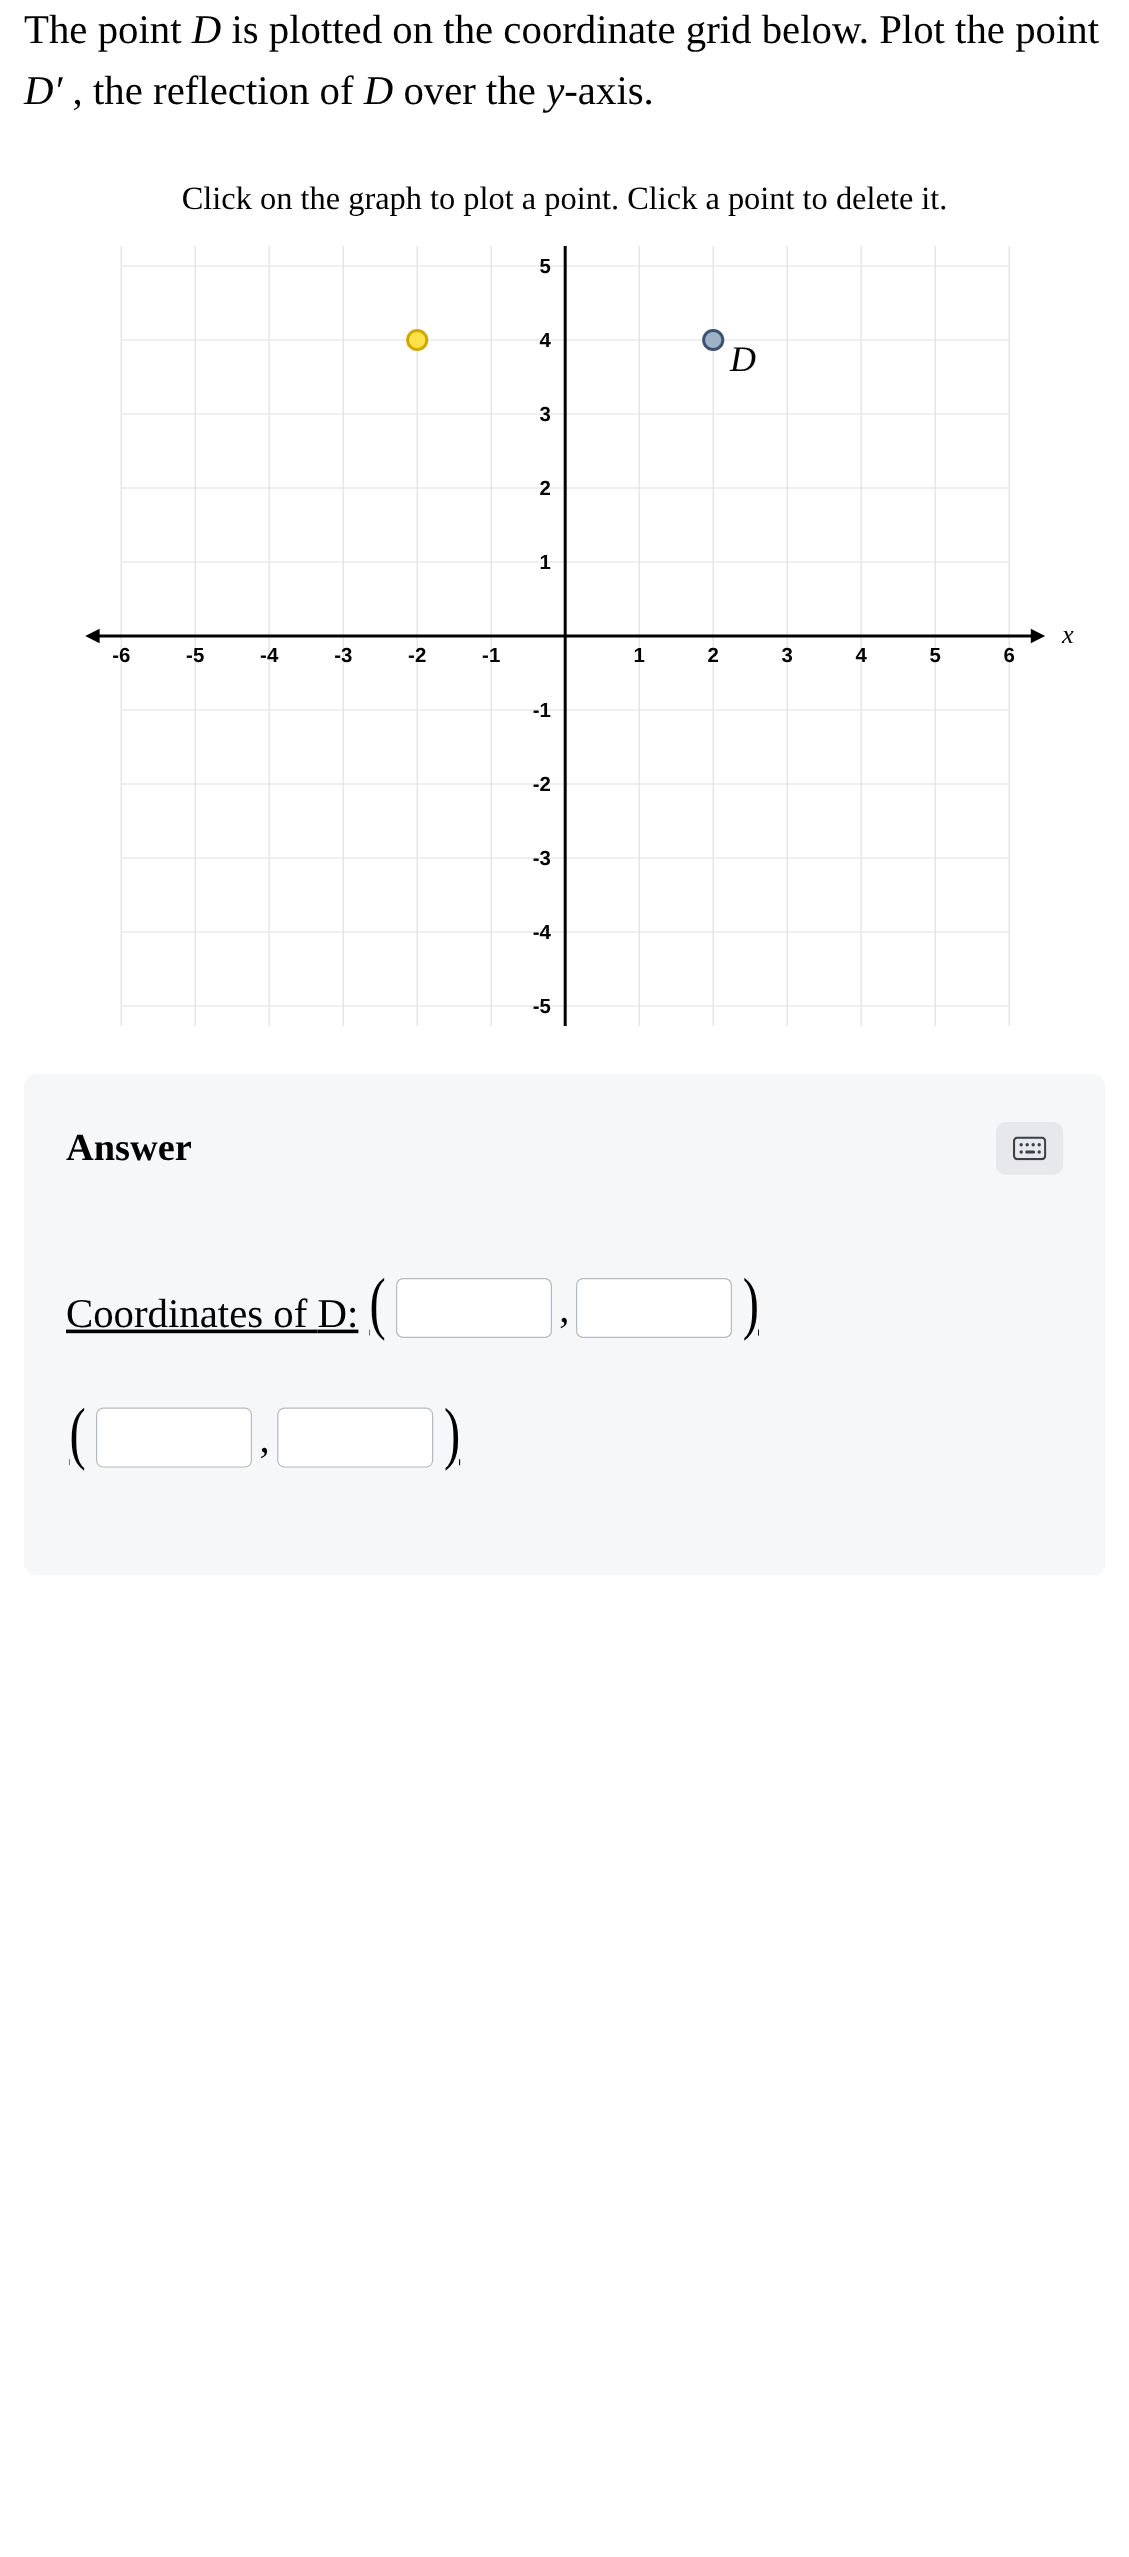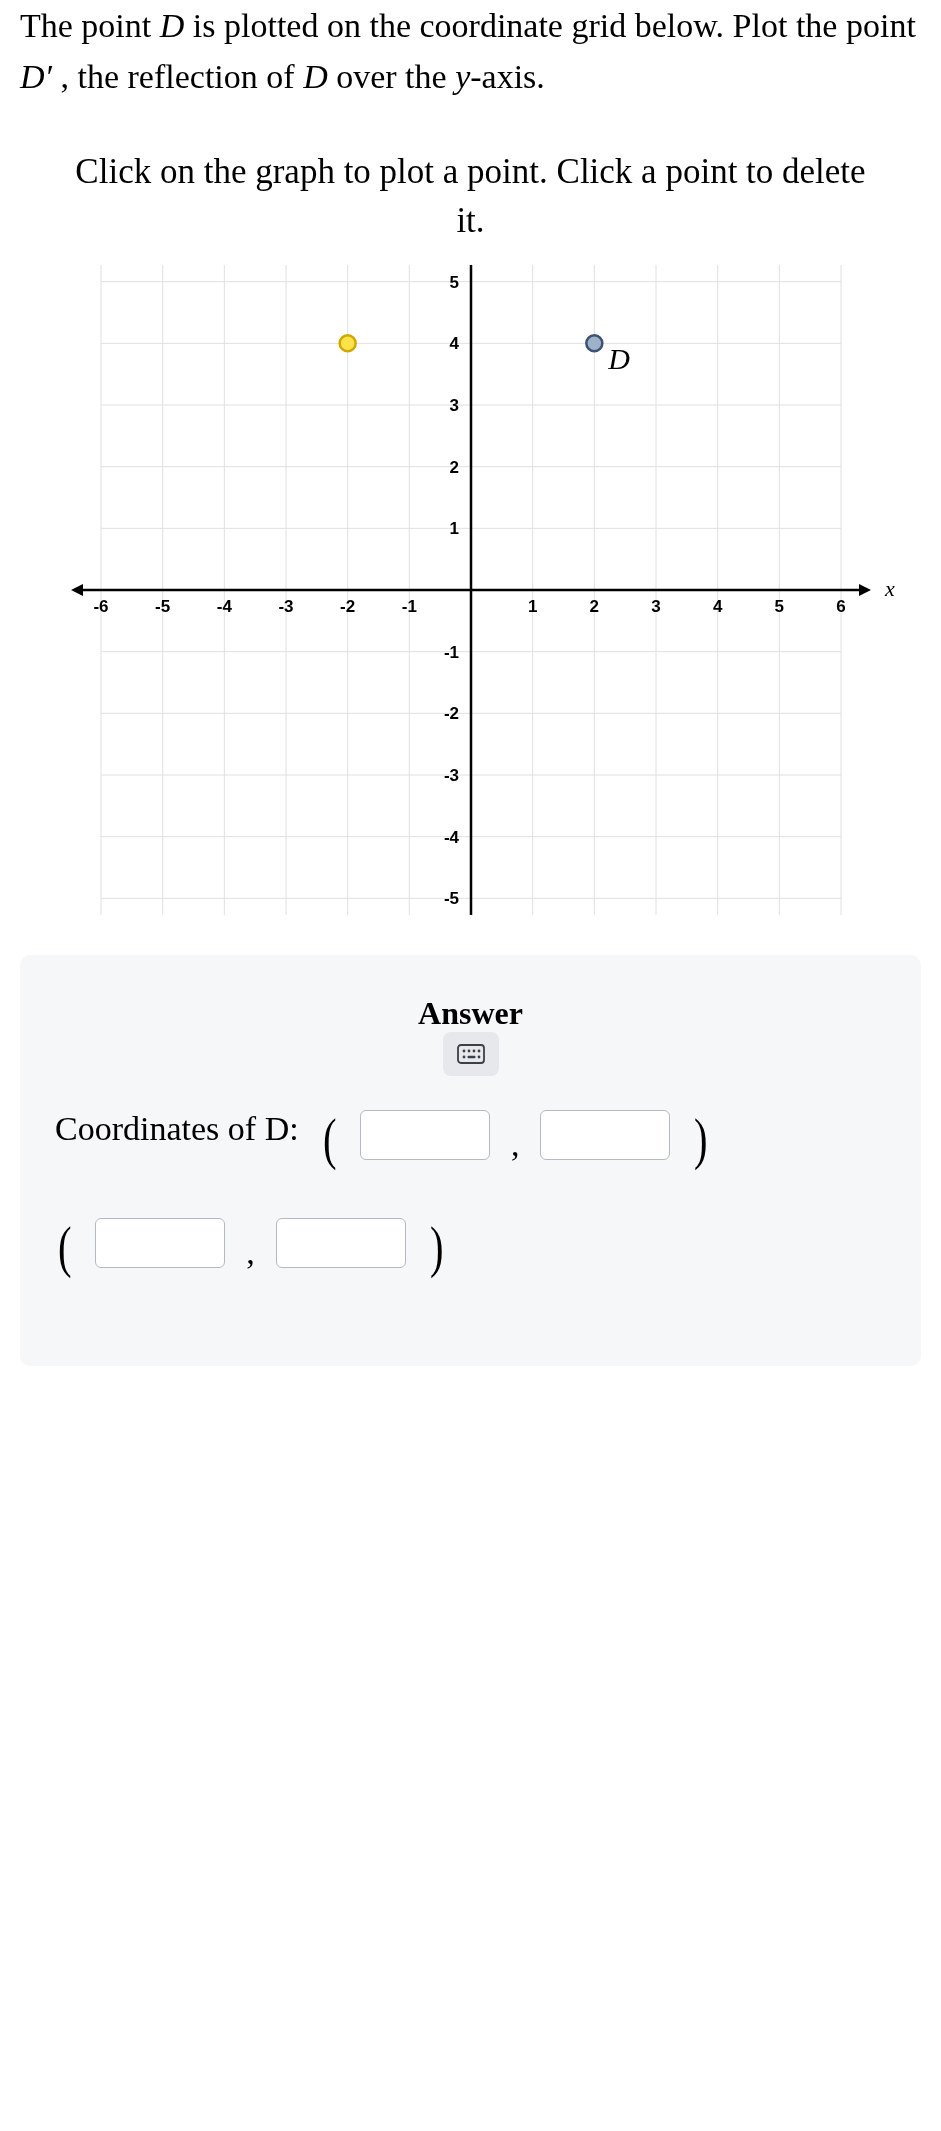--- a/index.html
+++ b/index.html
@@ -10,63 +10,63 @@
     padding: 0 20px;
     color: #000;
   }
   .question {
     font-size: 34px;
     line-height: 1.5;
     margin-bottom: 45px;
   }
   .question .math-ital { font-style: italic; font-family: 'Times New Roman', serif; }
   .instruction {
-    font-size: 35px;
+    font-size: 27px;
     text-align: center;
     margin: 0 40px 20px 40px;
     line-height: 1.4;
   }
   .graph-area {
     display: flex;
     justify-content: center;
     margin-bottom: 40px;
   }
   .answer-panel {
     background: #f6f7f9;
     border-radius: 10px;
     padding: 40px 35px;
   }
   .answer-head {
     display: flex;
     justify-content: space-between;
     align-items: center;
-    margin-bottom: 34px;
-    flex-direction: column;
+    margin-bottom: 78px;
   }
   .answer-title {
     font-size: 32px;
     font-weight: bold;
   }
   .keypad-btn {
     width: 56px;
     height: 44px;
     background: #e6e8ec;
     border-radius: 8px;
     display: flex;
     align-items: center;
     justify-content: center;
     cursor: pointer;
   }
   .coord-row {
     font-size: 34px;
     margin-bottom: 50px;
     display: flex;
-    align-items: flex-start;
-    gap: 21px;
+    align-items: flex-end;
+    gap: 6px;
     flex-wrap: wrap;
+    text-decoration: underline;
   }
   .coord-row .label { white-space: nowrap; }
   .paren {
     font-size: 58px;
     font-family: 'Times New Roman', serif;
     line-height: 1;
     position: relative;
     transform: scaleX(0.7);
   }
   .coord-input {

